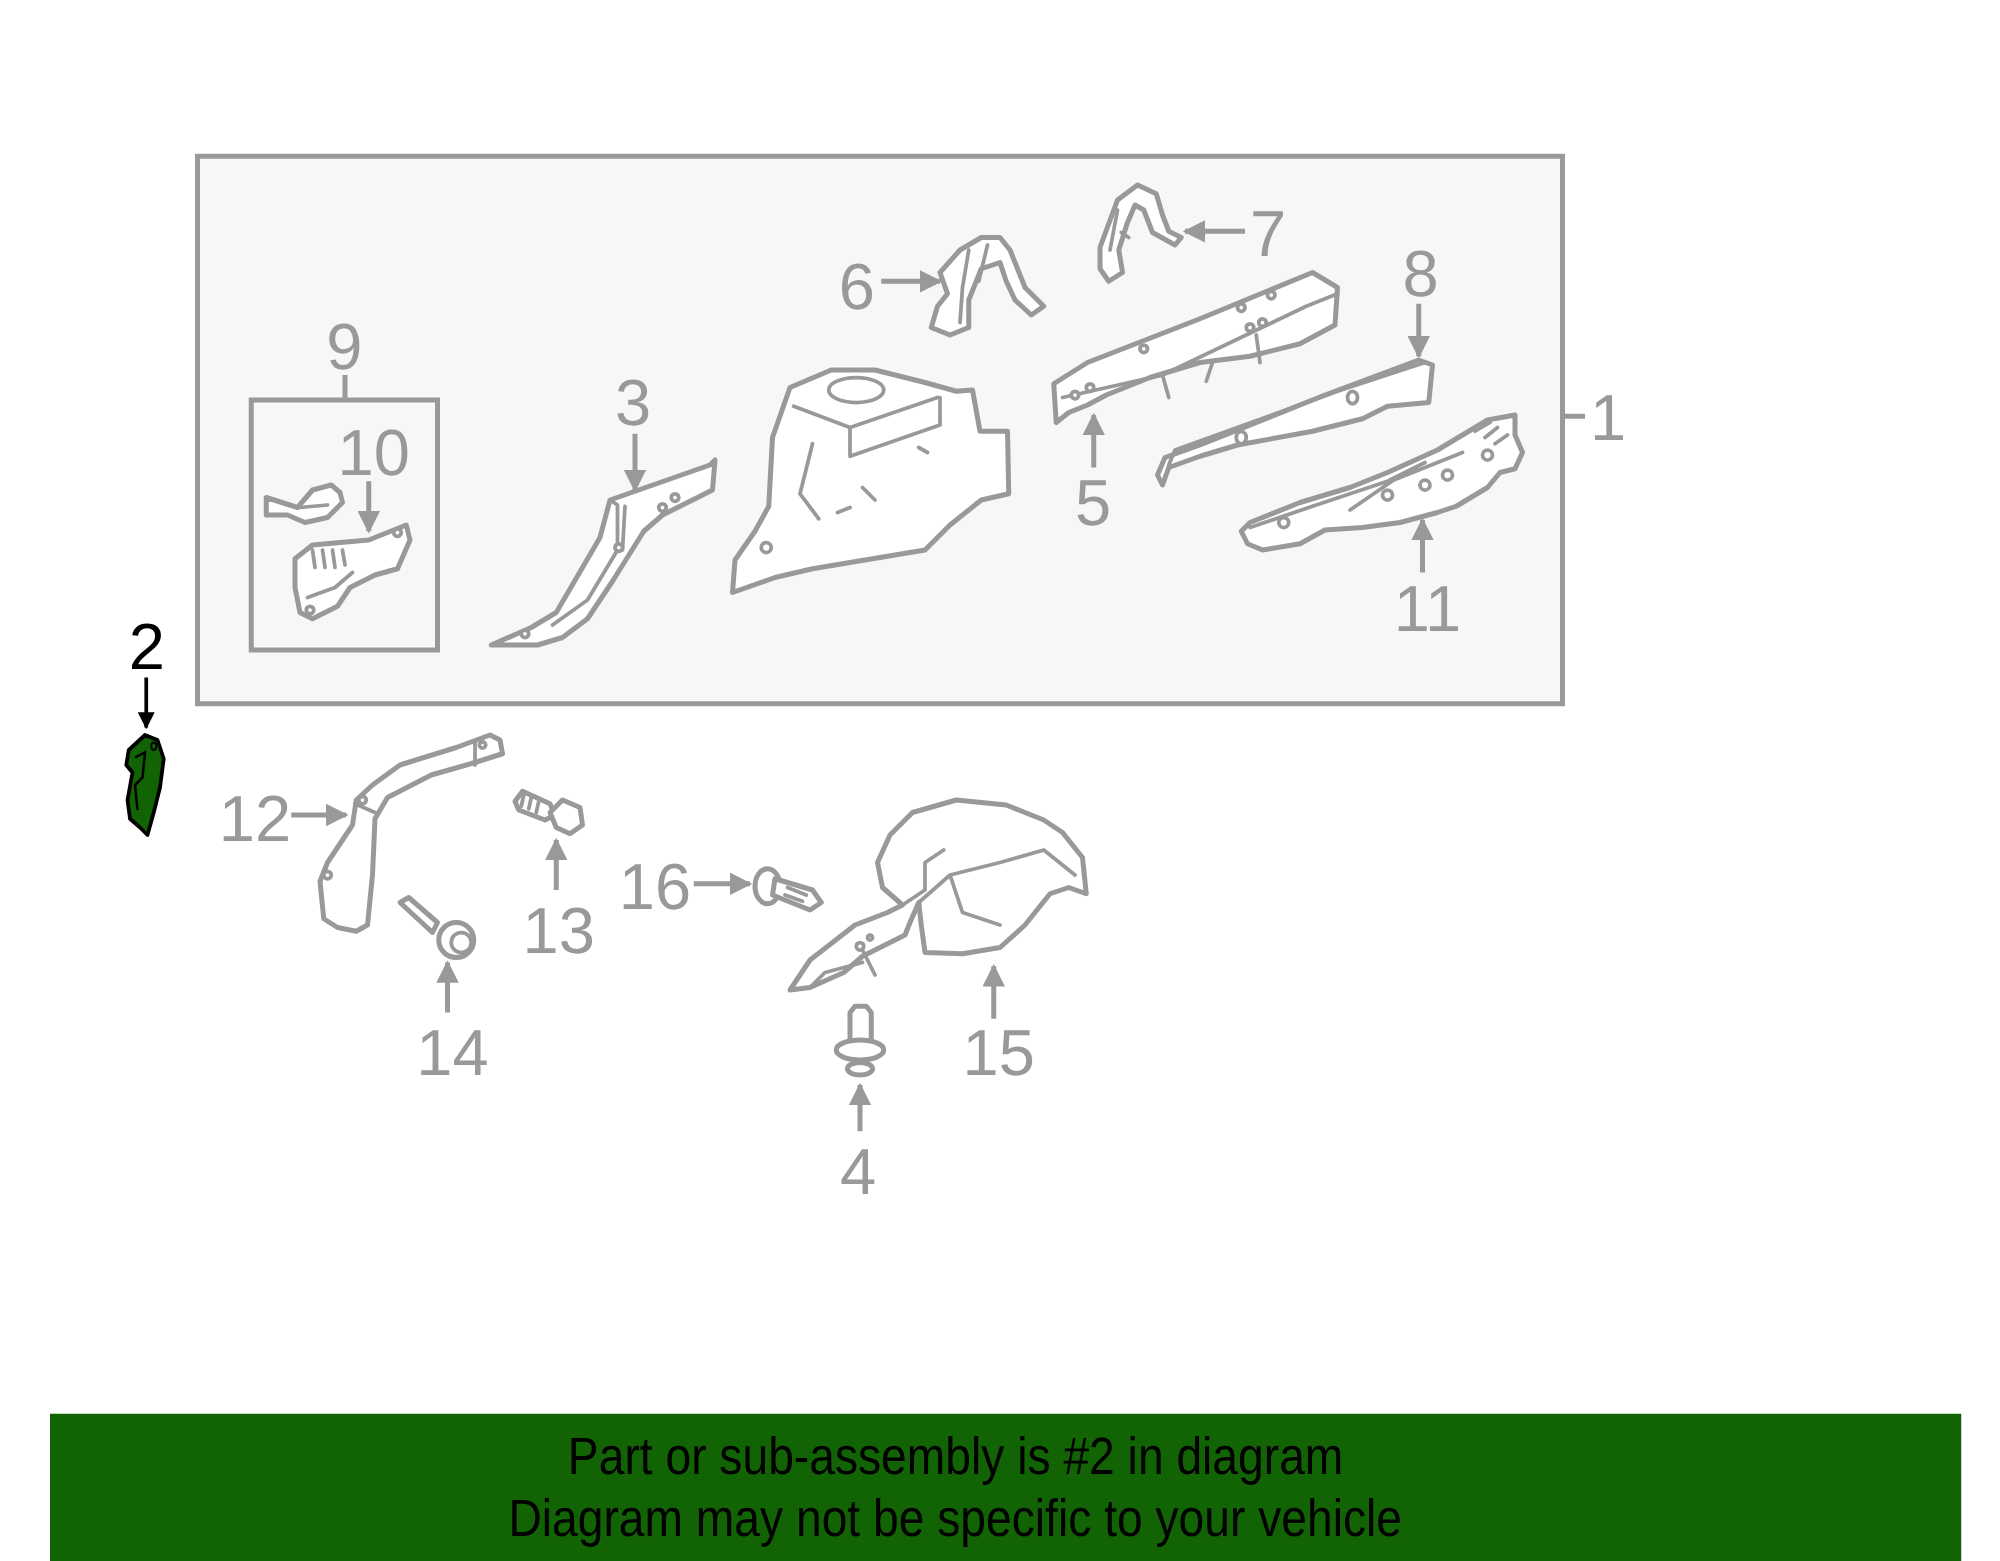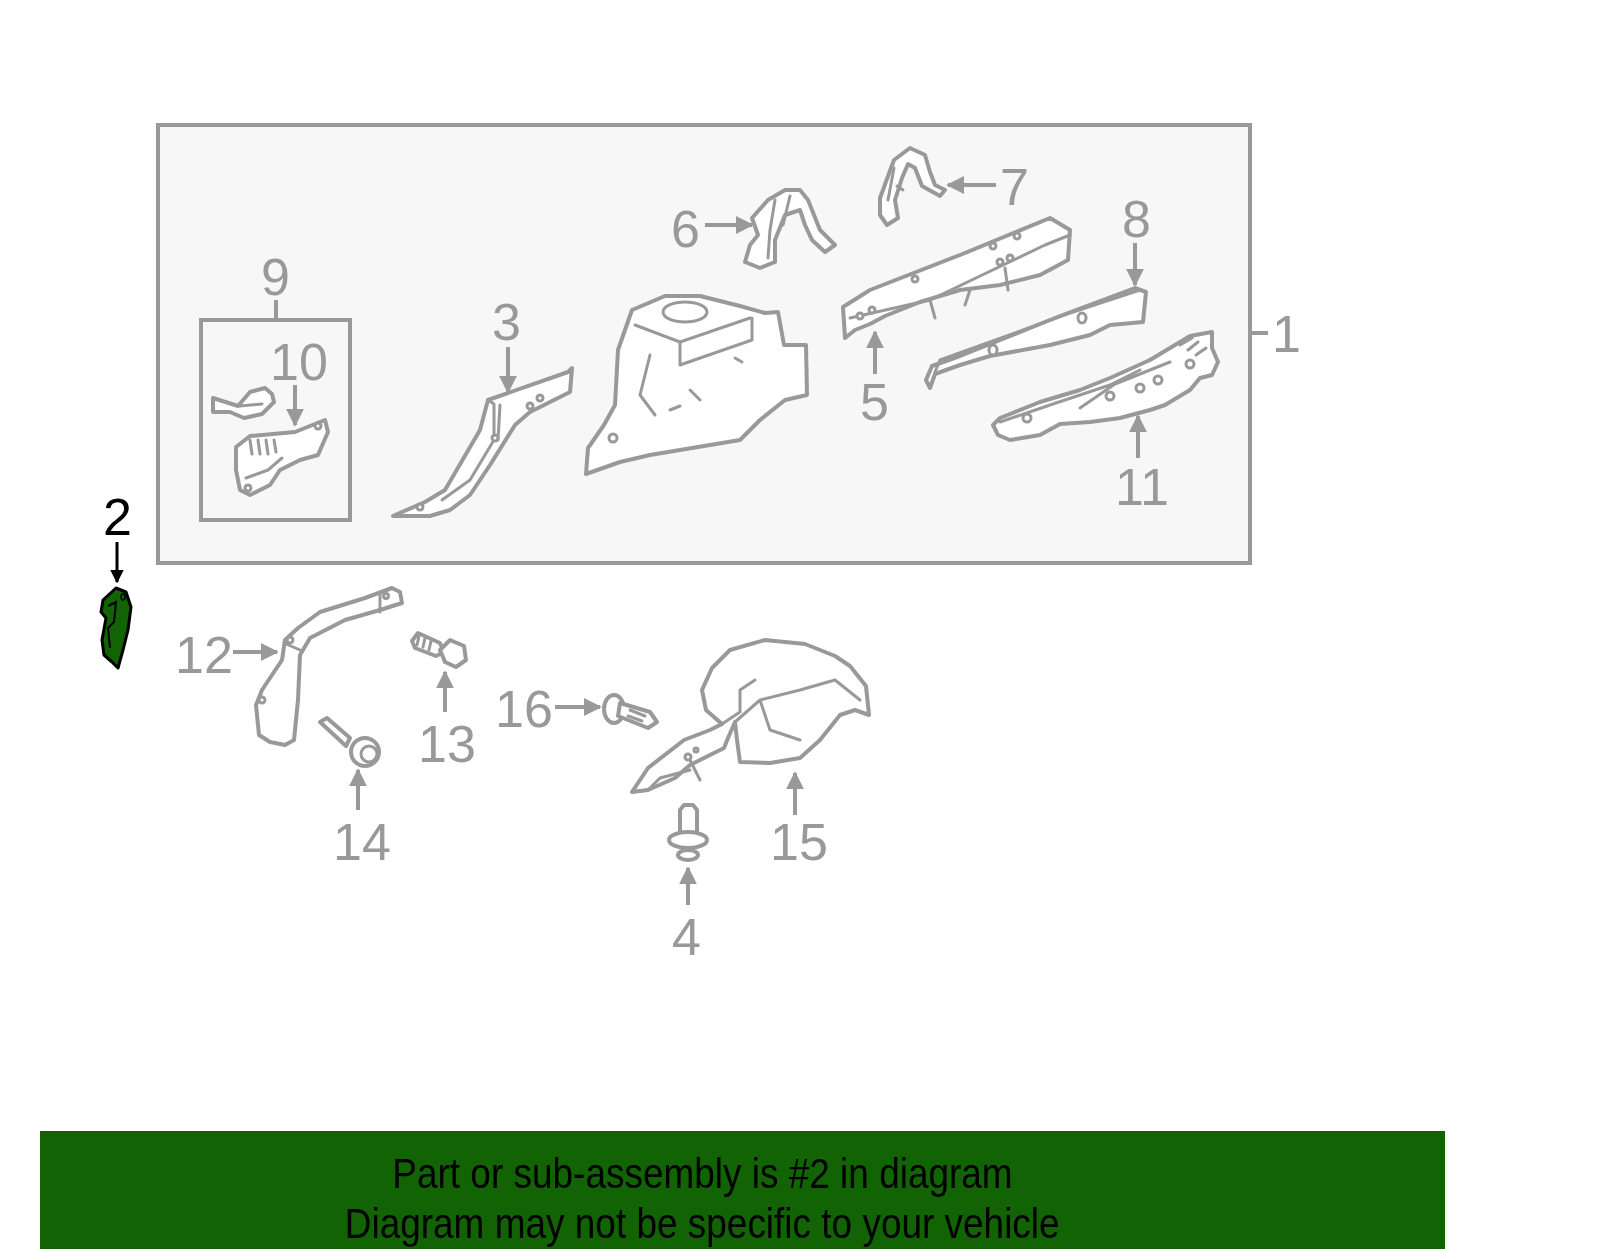--- a/index.html
+++ b/index.html
@@ -4,21 +4,21 @@
 <style>
   html, body { margin: 0; padding: 0; background: #ffffff; }
   body { width: 1600px; height: 1249px; position: relative; overflow: hidden; font-family: "Liberation Sans", sans-serif; }
   #diagram { position: absolute; left: 0; top: 0; width: 1600px; height: 1249px; }
   .callout { font-family: "Liberation Sans", sans-serif; font-size: 52px; fill: #999999; }
   .callout-hl { font-family: "Liberation Sans", sans-serif; font-size: 52px; fill: #000000; }
   .part { fill: #ffffff; stroke: #999999; stroke-width: 4; stroke-linejoin: round; stroke-linecap: round; }
   .detail { fill: none; stroke: #999999; stroke-width: 3; stroke-linecap: round; stroke-linejoin: round; }
   .hole { fill: #ffffff; stroke: #999999; stroke-width: 3; }
   .leader { stroke: #999999; stroke-width: 4; fill: none; }
-  #banner { position: absolute; left: 40px; top: 1131px; width: 1405px; height: 118px; background: #126304; display: flex; flex-direction: column; align-items: center; justify-content: flex-end; }
+  #banner { position: absolute; left: 40px; top: 1131px; width: 1529px; height: 118px; background: #126304; display: flex; flex-direction: column; align-items: center; justify-content: center; }
   #banner .line { font-family: "Liberation Sans", sans-serif; font-size: 42px; color: #000000; line-height: 50px; transform: scaleX(0.88); white-space: nowrap; margin-left: -80px; }
 </style>
 </head>
 <body>
 
 <svg id="diagram" viewBox="0 0 1600 1249" xmlns="http://www.w3.org/2000/svg">
   <defs>
     <marker id="ah" viewBox="0 0 10 10" refX="9" refY="5" markerWidth="4.5" markerHeight="4.5" orient="auto-start-reverse">
       <path d="M0,0 L10,5 L0,10 z" fill="#999999"></path>
     </marker>

